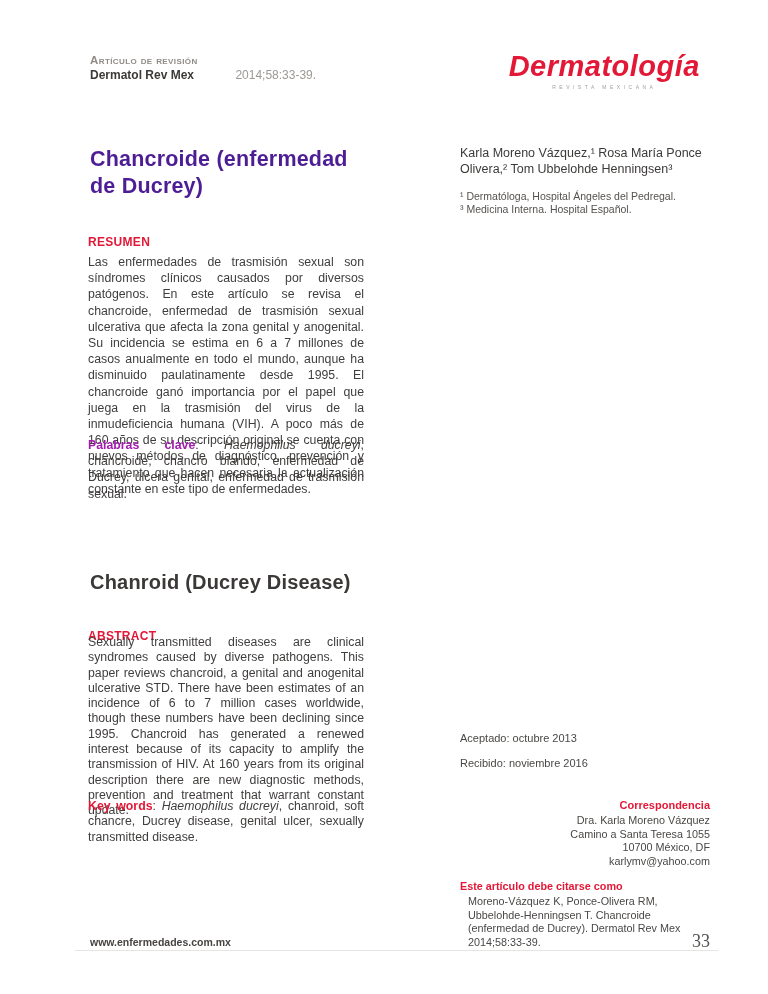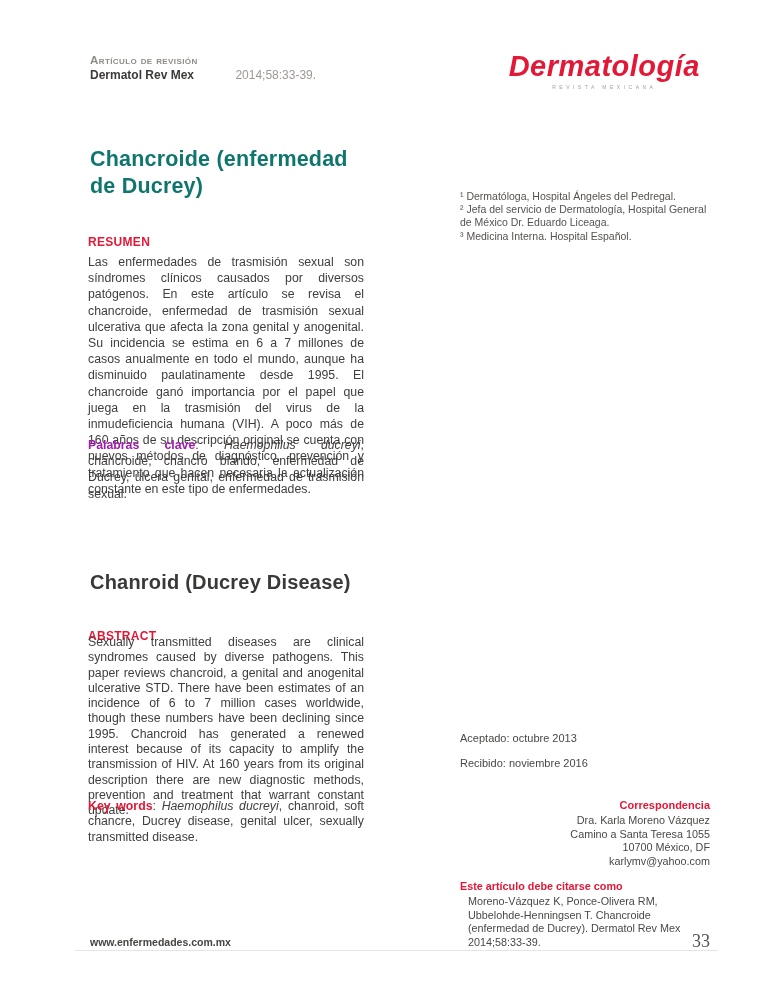--- a/index.html
+++ b/index.html
@@ -22,21 +22,21 @@
     font-size:29px; font-weight:bold; font-style:italic;
     letter-spacing:0.5px; line-height:1;
   }
   .logo-sub {
     font-size:5px; letter-spacing:3.5px; color:#a3a09c;
     margin-top:3px; text-transform:uppercase;
   }
 
   
   .title-es {
-    font-size:21.5px; font-weight:bold; color:#0f766e;
+    font-size:21.5px; font-weight:bold; color:#4c1d95;
     line-height:27px; white-space:pre-line; letter-spacing:0.2px;
   }
   .title-en {
     font-size:20px; font-weight:bold; color:#3b3937; letter-spacing:0.2px;
   }
 
   
   .section-heading { font-size:12px; font-weight:bold; letter-spacing:0.3px; }
   .body-text {
     font-size:12.3px; line-height:16.2px; text-align:justify;
@@ -75,24 +75,24 @@
   </div>
 
   <div class="abs logo" style="right:68px; top:52px;">
     <div class="logo-title" style="color:#e31837;">Dermatología</div>
     <div class="logo-sub">Revista Mexicana</div>
   </div>
 
   <h1 class="abs title-es" style="left:90px; top:146px; margin:0; width:330px;">Chancroide (enfermedad
 de Ducrey)</h1>
 
+  <div class="abs authors" style="left:460px; top:146px; width:250px;">Karla Moreno Vázquez,¹ Rosa María Ponce Olivera,² Tom Ubbelohde Henningsen³</div>
 
   <div class="abs" style="left:460px; top:190px; width:248px;">
     <div class="affiliation">¹ Dermatóloga, Hospital Ángeles del Pedregal.</div>
-    <div class="affiliation">² Jefa del servicio de Dermatología, Hospital General de México Dr. Eduardo Liceaga.</div>
     <div class="affiliation">³ Medicina Interna. Hospital Español.</div>
   </div>
 
   <div class="abs section-heading" style="left:88px; top:235px; color:#e31837;">RESUMEN</div>
   <p class="abs body-text" style="left:88px; top:254px; width:276px;">Las enfermedades de trasmisión sexual son síndromes clínicos causados por diversos patógenos. En este artículo se revisa el chancroide, enfermedad de trasmisión sexual ulcerativa que afecta la zona genital y anogenital. Su incidencia se estima en 6 a 7 millones de casos anualmente en todo el mundo, aunque ha disminuido paulatinamente desde 1995. El chancroide ganó importancia por el papel que juega en la trasmisión del virus de la inmudeficiencia humana (VIH). A poco más de 160 años de su descripción original se cuenta con nuevos métodos de diagnóstico, prevención y tratamiento que hacen necesaria la actualización constante en este tipo de enfermedades.</p>
 
   <p class="abs body-text" style="left:88px; top:437px; width:276px;">
     <span class="red-bold" style="color:#a21caf;">Palabras clave</span><span>: </span><em>Haemophilus ducreyi</em><span>, chancroide, chancro blando, enfermedad de Ducrey, úlcera genital, enfermedad de trasmisión sexual.</span>
   </p>
 

